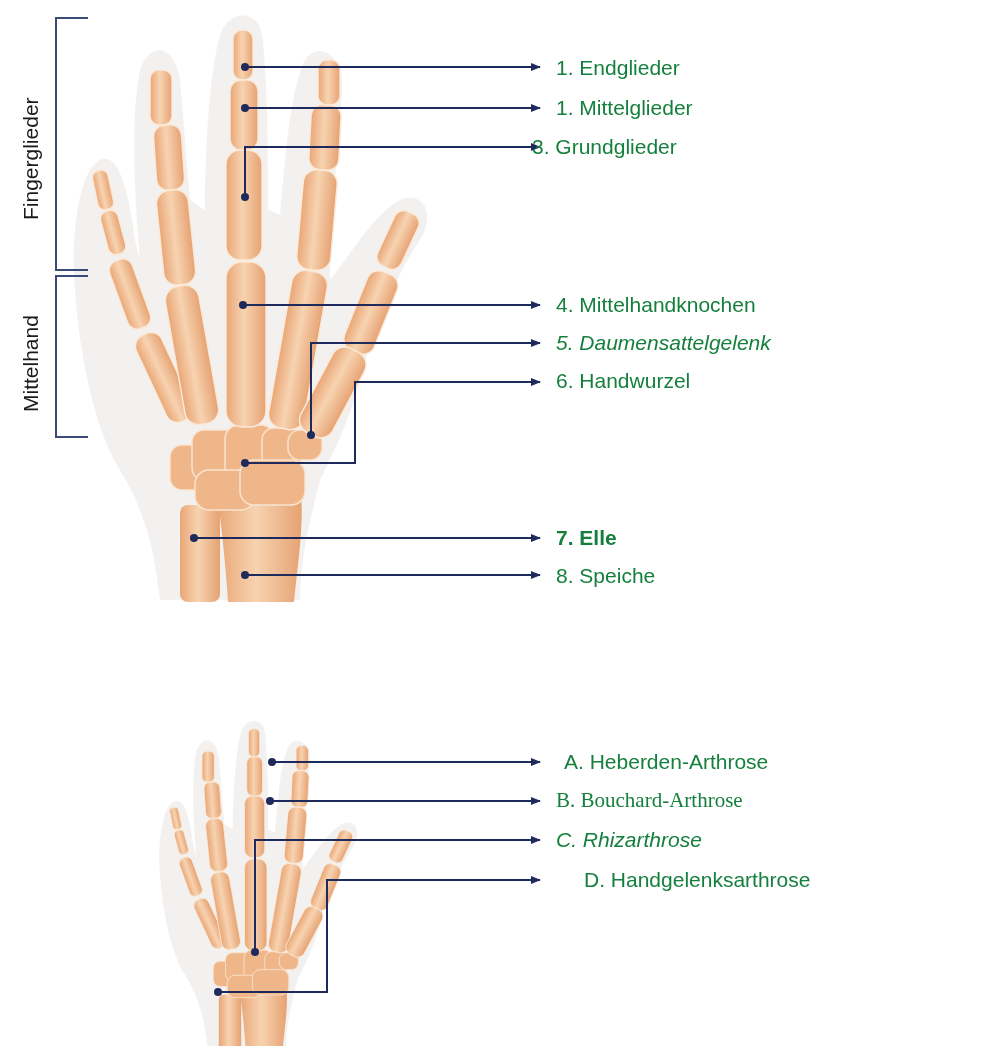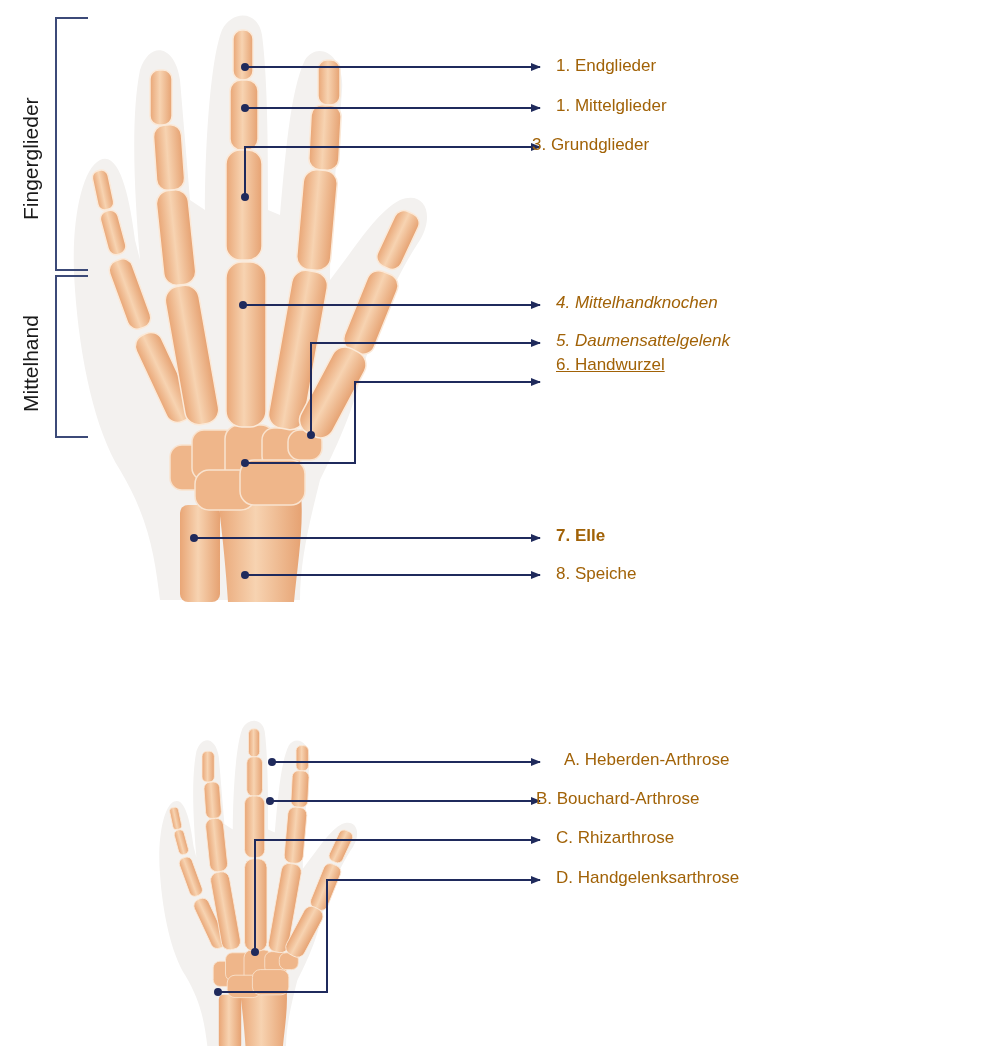--- a/index.html
+++ b/index.html
@@ -1,19 +1,19 @@
 <!DOCTYPE html>
 <html><head>
   <meta charset="utf-8">
   <style>
     html, body { margin: 0; padding: 0; background: #ffffff; }
     body { width: 990px; height: 1046px; position: relative; overflow: hidden;
            font-family: "Liberation Sans", sans-serif; }
     svg.stage { position: absolute; left: 0; top: 0; }
-    .lbl { position: absolute; font-size: 17px; color: #a16207; white-space: nowrap; line-height: 1; }
+    .lbl { position: absolute; font-size: 21px; color: #15803d; white-space: nowrap; line-height: 1; }
     .vlbl { position: absolute; font-size: 21px; color: #1a1a1a; white-space: nowrap;
             transform: rotate(-90deg); transform-origin: left top; line-height: 1; }
   </style>
 </head>
 <body>
 
 <svg class="stage" width="990" height="1046" viewBox="0 0 990 1046">
   <defs>
     <linearGradient id="boneG" x1="0" y1="0" x2="1" y2="0">
       <stop offset="0" stop-color="#e9a676"></stop>
@@ -142,22 +142,22 @@
     <circle cx="218" cy="992" r="4"></circle>
   </g>
 </svg>
 
 <div class="vlbl" style="left:20px; top:220px;">Fingerglieder</div>
 <div class="vlbl" style="left:20px; top:412px;">Mittelhand</div>
 
 <div class="lbl" style="left:556px; top:57px;">1. Endglieder</div>
 <div class="lbl" style="left:556px; top:97px;">1. Mittelglieder</div>
 <div class="lbl" style="left:532px; top:136px;">3. Grundglieder</div>
-<div class="lbl" style="left:556px; top:294px;font-style:italic;">4. Mittelhandknochen</div>
+<div class="lbl" style="left:556px; top:294px;">4. Mittelhandknochen</div>
 <div class="lbl" style="left:556px; top:332px;font-style:italic;">5. Daumensattelgelenk</div>
-<div class="lbl" style="left:556px; top:356px;text-decoration:underline;">6. Handwurzel</div>
+<div class="lbl" style="left:556px; top:370px;">6. Handwurzel</div>
 <div class="lbl" style="left:556px; top:527px;font-weight:bold;">7. Elle</div>
 <div class="lbl" style="left:556px; top:565px;">8. Speiche</div>
 
 <div class="lbl" style="left:564px; top:751px;">A. Heberden-Arthrose</div>
-<div class="lbl" style="left:536px; top:790px;">B. Bouchard-Arthrose</div>
-<div class="lbl" style="left:556px; top:829px;">C. Rhizarthrose</div>
-<div class="lbl" style="left:556px; top:869px;">D. Handgelenksarthrose</div>
+<div class="lbl" style="left:556px; top:790px;font-family:Liberation Serif, serif;">B. Bouchard-Arthrose</div>
+<div class="lbl" style="left:556px; top:829px;font-style:italic;">C. Rhizarthrose</div>
+<div class="lbl" style="left:584px; top:869px;">D. Handgelenksarthrose</div>
 
 </body></html>

